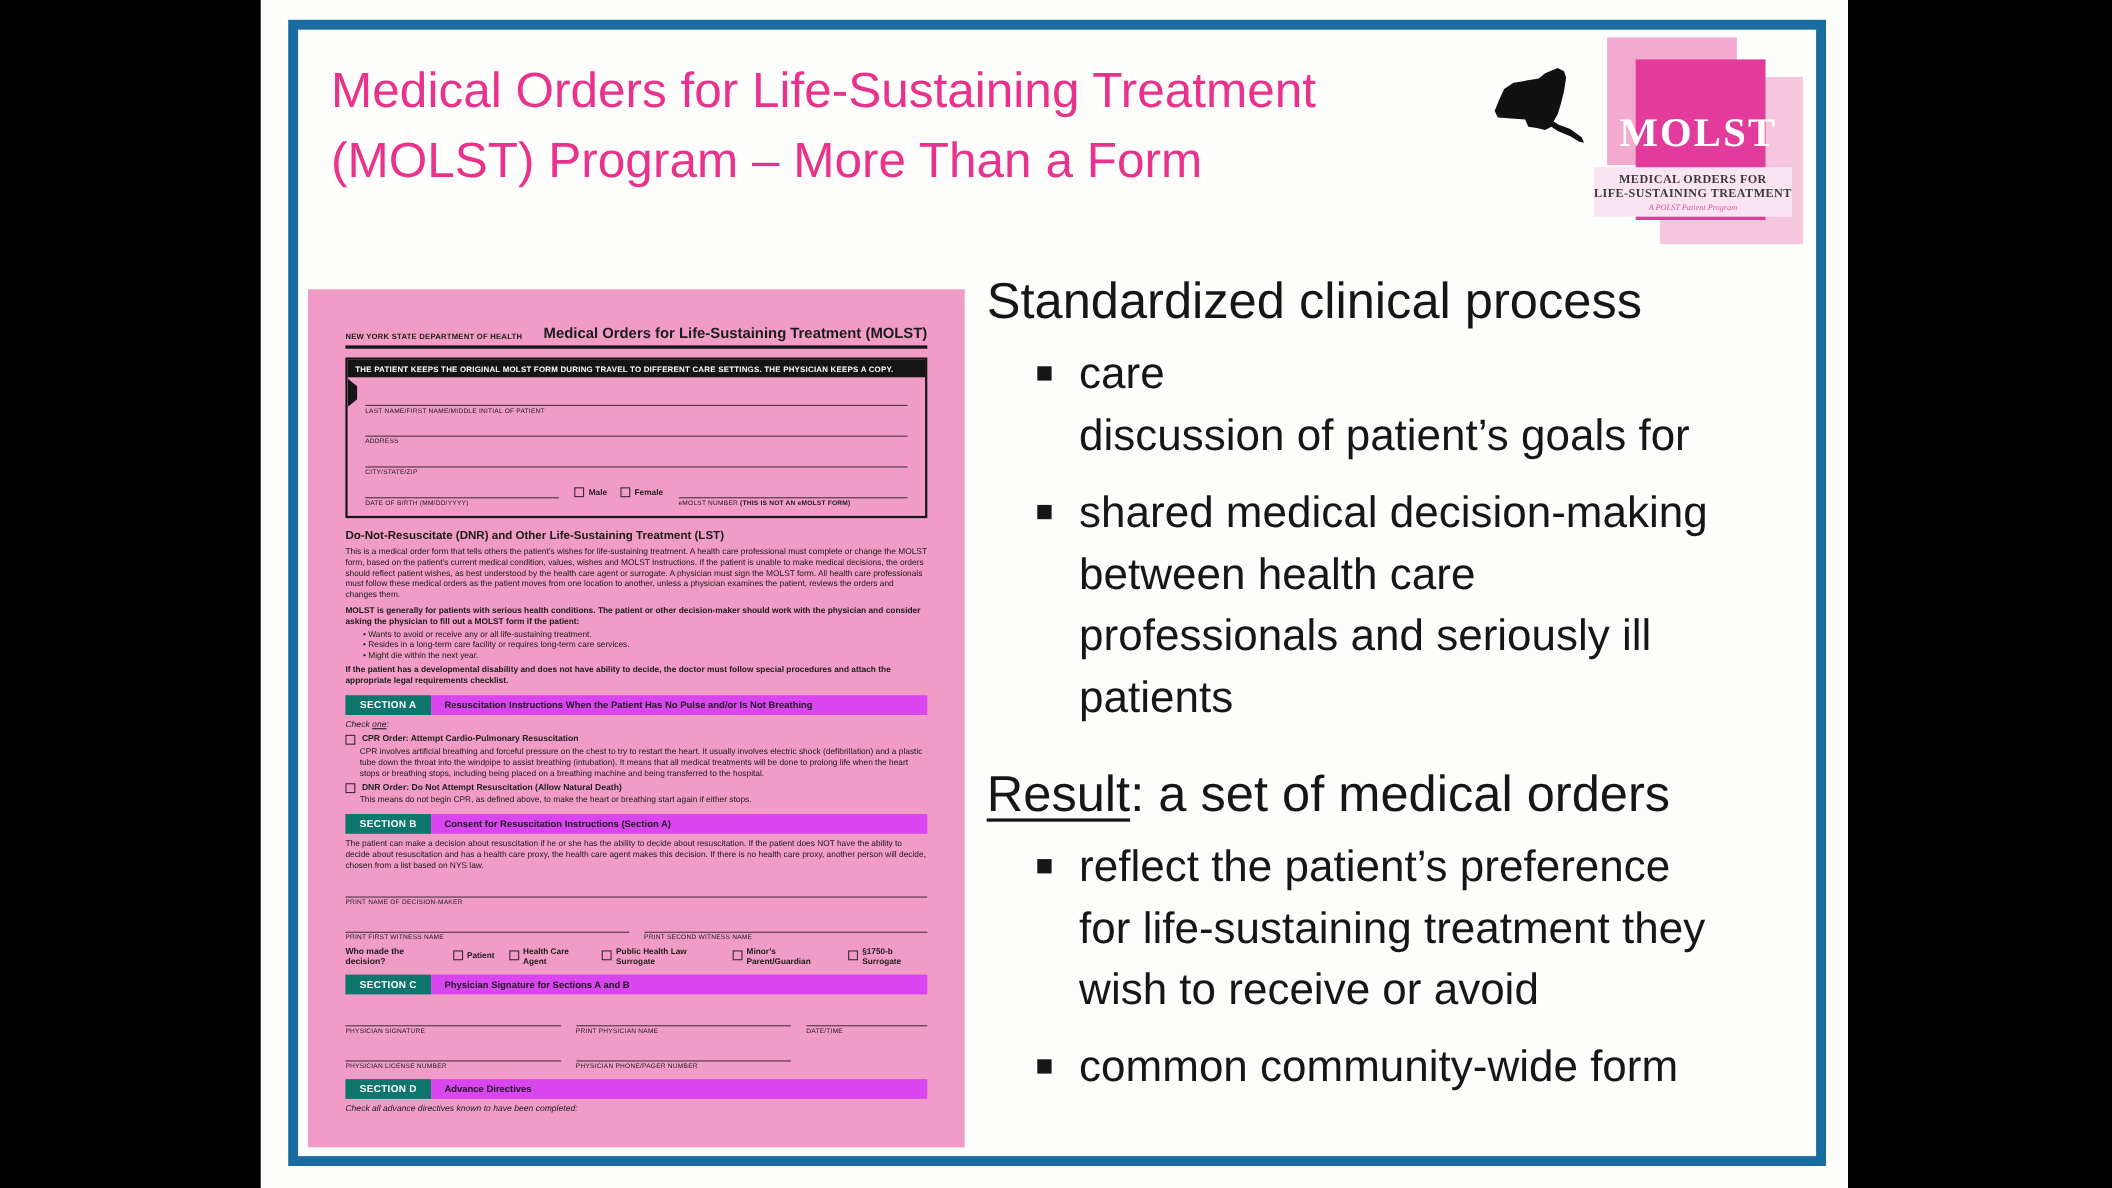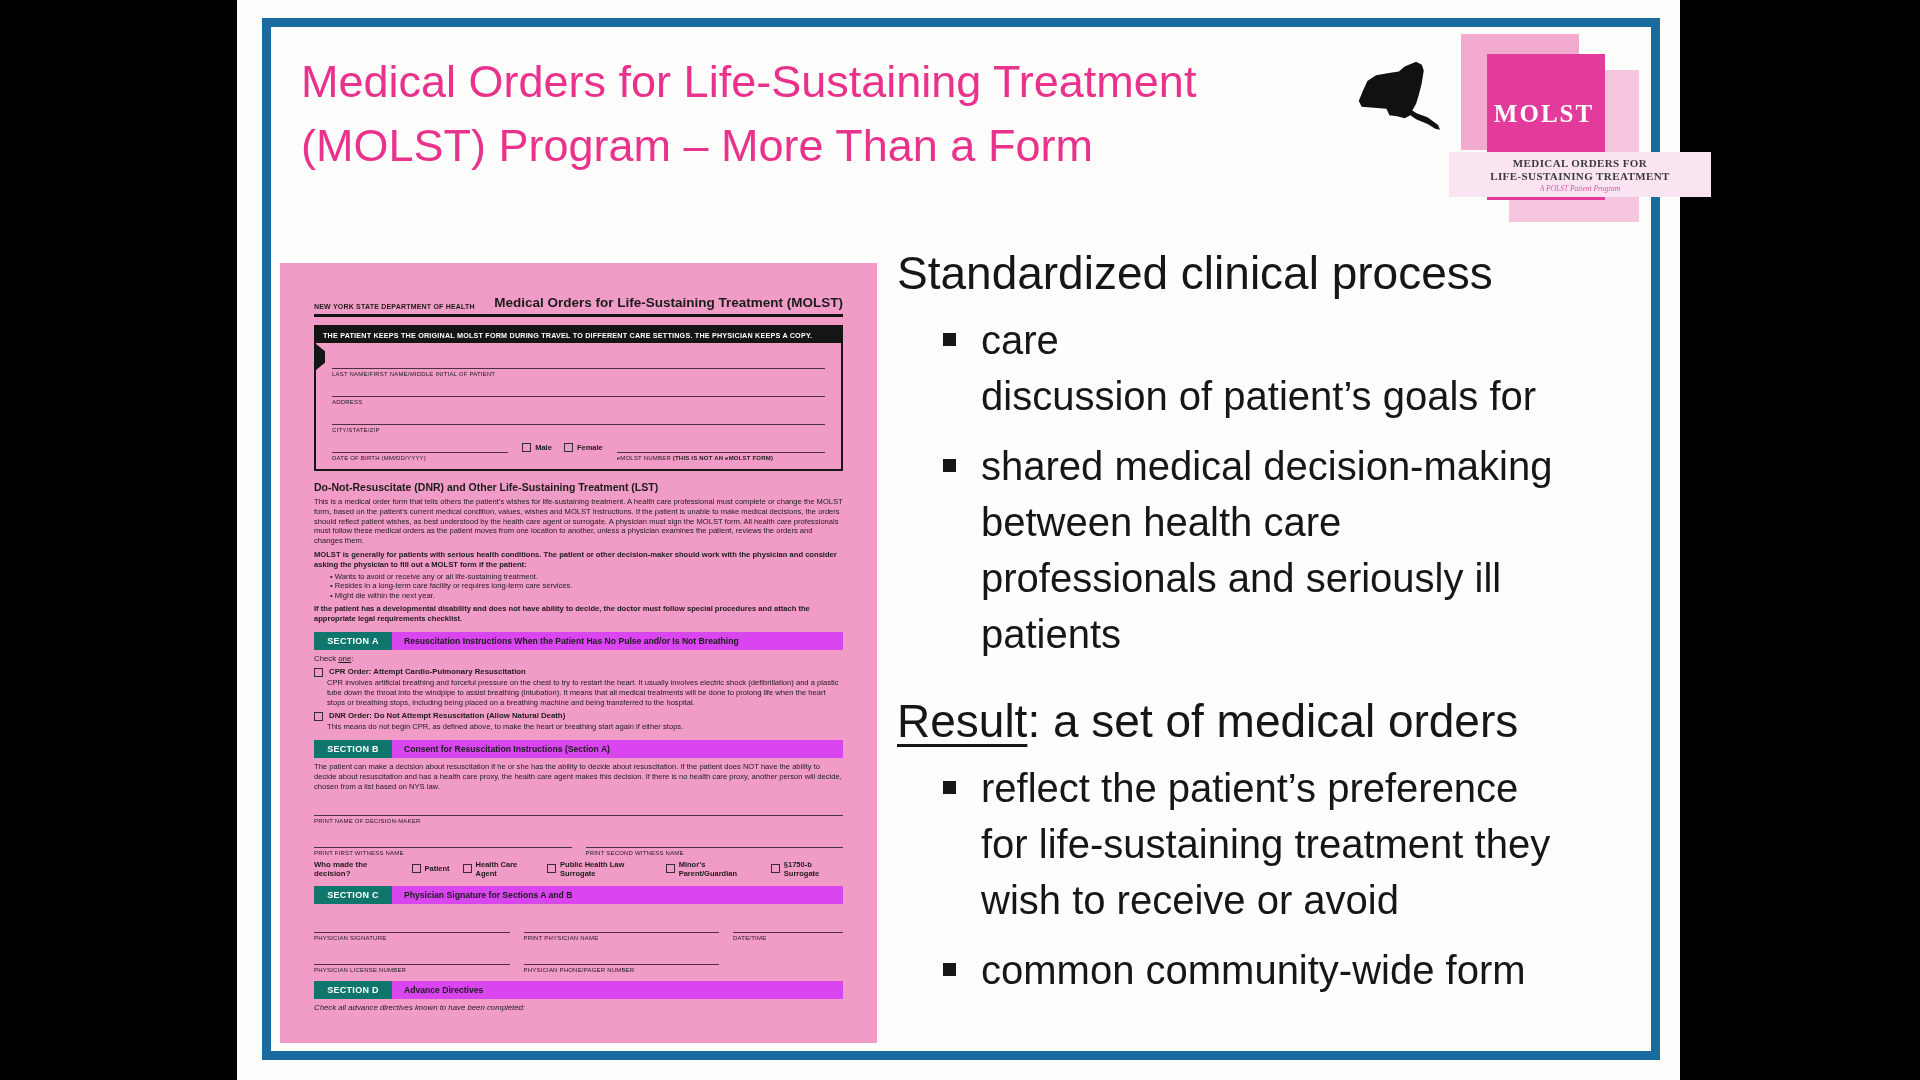--- a/index.html
+++ b/index.html
@@ -13,22 +13,22 @@
   
   .title { position:absolute; left:64px; top:50px; color:#e9328c; font-size:45px; line-height:64px; letter-spacing:0; }
   .ny { position:absolute; left:1112px; top:58px; width:96px; height:86px; }
 
   
   .logo { position:absolute; left:1212px; top:28px; width:196px; height:206px; }
   .logo .sq1 { position:absolute; left:12px; top:6px; width:118px; height:116px; background:#f2aacf; }
   .logo .sq2 { position:absolute; left:60px; top:42px; width:130px; height:152px; background:#f6c6de; }
   .logo .sqm { position:absolute; left:38px; top:26px; width:118px; height:146px; background:#e23b9b; }
   .logo .word { position:absolute; left:0; right:6px; top:72px; text-align:center; color:#fff;
-    font-family:"Liberation Serif", serif; font-weight:bold; font-size:25px; letter-spacing:2px; }
-  .logo .band { position:absolute; left:0px; top:124px; width:232px; background:#fbe4f1; text-align:center; padding:5px 15px 4px; }
+    font-family:"Liberation Serif", serif; font-weight:bold; font-size:37px; letter-spacing:2px; }
+  .logo .band { position:absolute; left:0px; top:124px; width:180px; background:#fbe4f1; text-align:center; padding:5px 0 4px; }
   .logo .band .l1 { font-family:"Liberation Serif", serif; font-weight:bold; font-size:11px; color:#3a3a3a; letter-spacing:.4px; line-height:13px; }
   .logo .band .l3 { font-family:"Liberation Serif", serif; font-style:italic; font-size:7.5px; color:#d9569f; margin-top:1px; }
 
   
   .rp { position:absolute; left:660px; top:244px; width:795px; color:#161616; }
   .rp-h { font-size:46px; line-height:58px; }
   .rp-h .u { text-decoration:underline; text-decoration-thickness:3px; text-underline-offset:7px; }
   .rp-ul { margin:10px 0 30px 0; }
   .rp-li { display:flex; }
   .rp-li + .rp-li { margin-top:14px; }
@@ -59,21 +59,21 @@
   .f-h2 { font-size:10.5px; font-weight:bold; margin-top:10px; }
   .f-p { font-size:7.6px; line-height:9.8px; margin-top:4px; }
   .f-p.b { font-weight:bold; }
   .f-ul { margin:2px 0 0 16px; }
   .f-ul div { font-size:7.6px; line-height:9.6px; }
   .f-ul div::before { content:"• "; }
   .sec { display:flex; margin-top:8px; height:18px; }
   .sec-label { background:#0f766e; color:#fff; font-weight:bold; font-size:9px; width:78px;
     display:flex; align-items:center; justify-content:center; letter-spacing:.3px; flex:none; }
   .sec-title { background:#d946ef; flex:1; display:flex; align-items:center; font-weight:bold; font-size:8.6px; padding-left:12px; }
-  .check-one { font-size:7.8px; margin-top:4px; }
+  .check-one { font-size:7.8px; font-style:italic; margin-top:4px; }
   .check-one .u { text-decoration:underline; }
   .checkrow { display:flex; gap:6px; margin-top:4px; align-items:flex-start; }
   .checkrow .cb { margin-top:1px; }
   .check-label { font-size:7.8px; font-weight:bold; }
   .check-desc { font-size:7.6px; line-height:9.8px; margin:1px 0 0 13px; }
   .row { display:flex; align-items:flex-end; gap:14px; }
   .mt14 { margin-top:14px; } .mt9 { margin-top:9px; }
   .grow { flex:1; }
   .wdate { width:110px; flex:none; }
   .verbal { font-size:7.5px; display:flex; gap:5px; align-items:center; padding-bottom:10px; }

